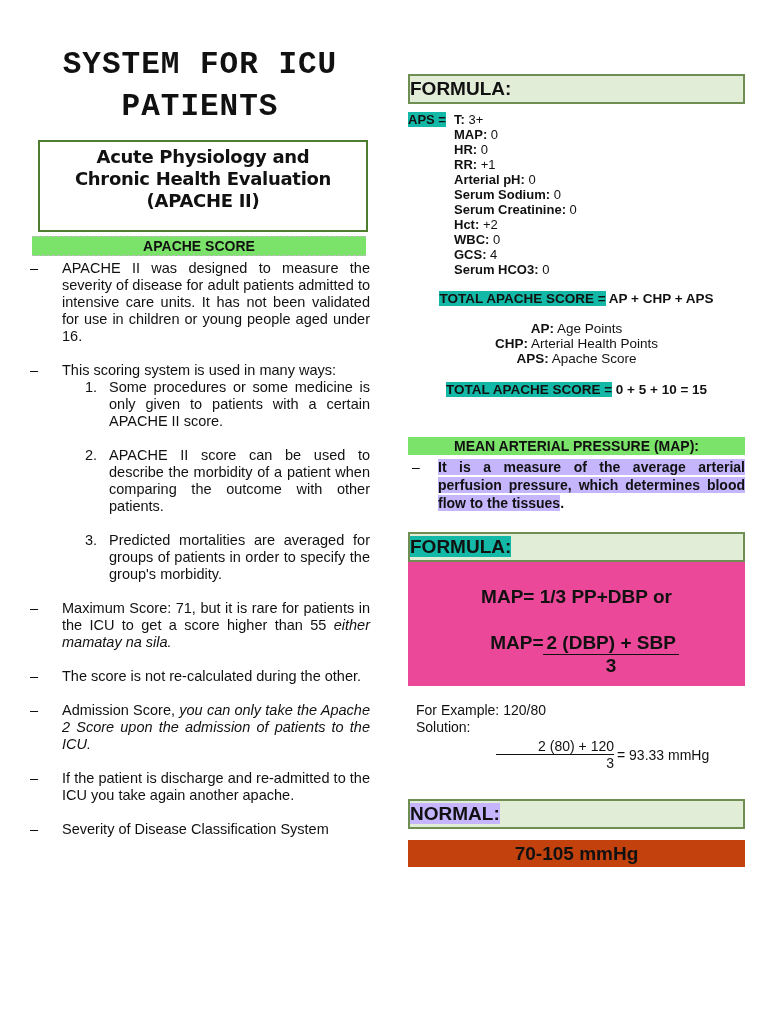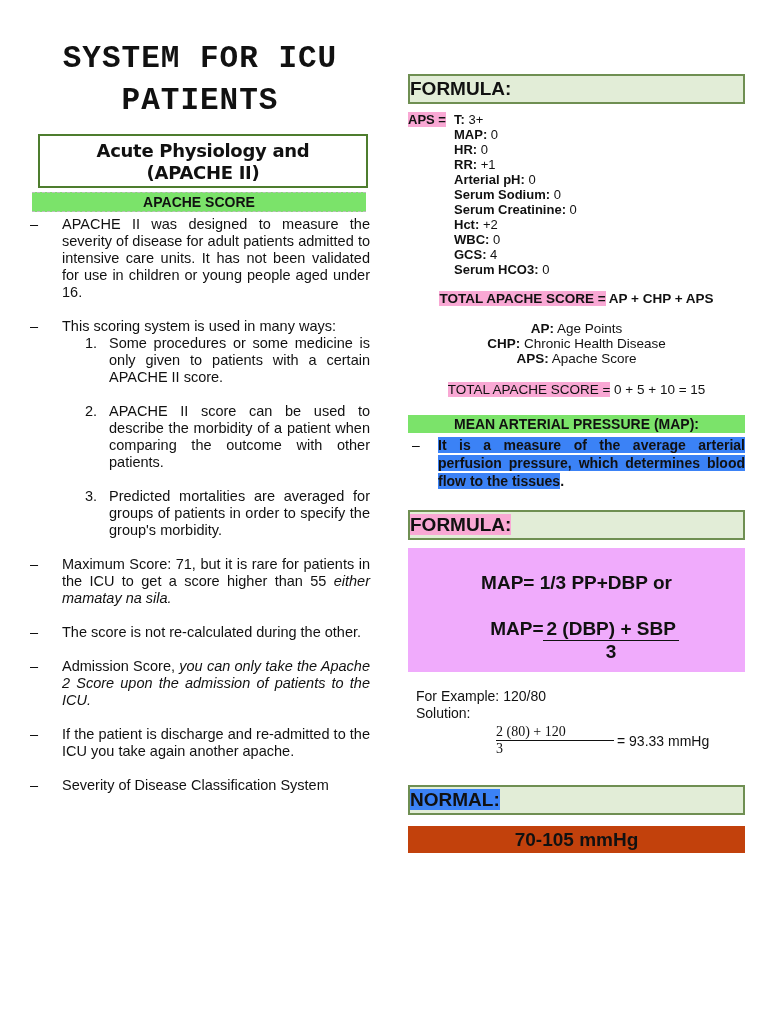--- a/index.html
+++ b/index.html
@@ -1,64 +1,65 @@
 <!DOCTYPE html>
 <html><head>
 <meta charset="utf-8">
 <style>
   html, body { margin:0; padding:0; background:#ffffff; }
   body { width:768px; height:1024px; position:relative; overflow:hidden; font-family:"Liberation Sans", sans-serif; color:#111; }
   .col-left { position:absolute; left:30px; top:38px; width:340px; }
   .col-right { position:absolute; left:408px; top:74px; width:337px; }
-  .main-title { font-family:"Liberation Mono", monospace; font-weight:bold; font-size:31px; text-align:center; line-height:42px; letter-spacing:1px; margin:0; }
-  .apache-box { margin:12px 0 0 8px; width:326px; border:2px solid #4e7d2e; text-align:center; padding:4px 0 2px; }
+  .main-title { font-family:"Liberation Mono", monospace; font-weight:bold; font-size:31px; text-align:center; line-height:42px; letter-spacing:1px; margin:6px; }
+  .apache-box { margin:12px 0 0 8px; width:326px; border:2px solid #4e7d2e; text-align:center; padding:4px 0 18px; }
   .apache-box div { font-family:"DejaVu Sans", sans-serif; font-weight:bold; font-size:18px; line-height:22px; letter-spacing:-0.3px; }
   .green-bar { background:#7be36a; text-align:center; font-weight:bold; font-size:14px; height:18px; line-height:18px; margin:4px 0 4px 2px; width:334px; border-top:1px dashed #bbb; border-bottom:1px dashed #bbb; }
   ul.dash { list-style:none; margin:0; padding:0; }
   ul.dash > li { position:relative; padding-left:32px; font-size:14.5px; line-height:17px; text-align:justify; margin-bottom:17px; }
   ul.dash > li::before { content:"–"; position:absolute; left:0; top:0; }
   ol.num { margin:0; padding:0; list-style:none; }
   ol.num li { position:relative; padding-left:47px; margin-bottom:17px; text-align:justify; }
   ol.num li .n { position:absolute; left:23px; }
   ol.num li:last-child { margin-bottom:0; }
   .formula-hdr { border:2px solid #6f8f52; background:#e2edd7; font-weight:bold; font-size:19px; height:26px; line-height:26px; }
-  .hl-green { background:#f9a8d4; }
-  .hl-yellow { background:#3b82f6; }
+  .hl-green { background:#14b8a6; }
+  .hl-yellow { background:#c4b5fd; }
   .aps-block { margin-top:8px; font-size:13px; line-height:15px; }
   .aps-row { display:flex; }
   .aps-label { width:46px; font-weight:bold; }
   .aps-items div b { font-weight:bold; }
   .line { font-size:13.5px; line-height:15px;text-align:center; }
   .map-bar { background:#7be36a; text-align:center; font-weight:bold; font-size:14px; height:18px; line-height:18px; margin-top:0; }
   .map-li { position:relative; padding-left:30px; font-weight:bold; font-size:14px; line-height:18px; text-align:justify; margin-top:3px; }
   .map-li::before { content:"–"; position:absolute; left:4px; font-weight:normal; }
-  .formula-box { background:#f0abfc; margin-top:8px; height:124px; position:relative; text-align:center; font-weight:bold; font-size:19px; }
+  .formula-box { background:#ec4899; height:124px; position:relative; text-align:center; font-weight:bold; font-size:19px; }
   .formula-box .l1 { position:absolute; top:24px; left:0; right:0; }
   .formula-box .l2 { position:absolute; top:70px; left:0; right:0;padding-left:16px; }
   .frac2 { display:inline-block; vertical-align:top; }
   .frac2 .num { border-bottom:1.5px solid #111; padding:0 3px; }
   .example { font-size:14px; line-height:17px; margin-top:16px; margin-left:8px; }
   .ex-calc { display:flex; align-items:center; margin-left:88px; font-size:14px; margin-top:2px; }
-  .ex-frac { text-align:left; width:118px;font-family:Liberation Serif, serif; }
+  .ex-frac { text-align:right; width:118px; }
   .ex-frac .num { border-bottom:1px solid #111; line-height:16px; }
   .ex-frac .den { line-height:16px; }
   .normal-hdr { margin-top:28px; }
   .normal-val { background:#c2410c; text-align:center; font-weight:bold; font-size:19px; height:27px; line-height:27px; margin-top:11px; }
 </style>
 </head>
 <body>
 
 <div class="col-left">
   <h1 class="main-title">
     <div>SYSTEM FOR ICU</div>
     <div>PATIENTS</div>
   </h1>
 
   <div class="apache-box">
     <div>Acute Physiology and</div>
+    <div>Chronic Health Evaluation</div>
     <div>(APACHE II)</div>
   </div>
 
   <div class="green-bar">APACHE SCORE</div>
 
   <ul class="dash">
     <li><span>APACHE II was designed to measure the severity of disease for adult patients admitted to intensive care units. It has not been validated for use in children or young people aged under 16.</span></li>
     <li>
       <span>This scoring system is used in many ways:</span>
       <ol class="num">
@@ -94,27 +95,27 @@
         <div><b>GCS:</b><span> 4</span></div>
         <div><b>Serum HCO3:</b><span> 0</span></div>
       </div>
     </div>
   </div>
 
   <div class="line" style="margin-top:14px;font-weight:bold;"><span class="hl-green">TOTAL APACHE SCORE =</span><span> AP + CHP + APS</span></div>
 
   <div style="margin-top:15px;">
     <div class="line"><b>AP:</b><span> Age Points</span></div>
-    <div class="line"><b>CHP:</b><span> Chronic Health Disease</span></div>
+    <div class="line"><b>CHP:</b><span> Arterial Health Points</span></div>
     <div class="line"><b>APS:</b><span> Apache Score</span></div>
   </div>
 
-  <div class="line" style="margin-top:16px;font-weight:normal;"><span class="hl-green">TOTAL APACHE SCORE =</span><span> 0 + 5 + 10 = 15</span></div>
+  <div class="line" style="margin-top:16px;font-weight:bold;"><span class="hl-green">TOTAL APACHE SCORE =</span><span> 0 + 5 + 10 = 15</span></div>
 
-  <div class="map-bar" style="margin-top:18px;">MEAN ARTERIAL PRESSURE (MAP):</div>
+  <div class="map-bar" style="margin-top:40px;">MEAN ARTERIAL PRESSURE (MAP):</div>
   <div class="map-li"><span class="hl-yellow">It is a measure of the average arterial perfusion pressure, which determines blood flow to the tissues</span><span>.</span></div>
 
   <div class="formula-hdr" style="margin-top:20px;"><span class="hl-green">FORMULA:</span></div>
 
   <div class="formula-box">
     <div class="l1">MAP= 1/3 PP+DBP or</div>
     <div class="l2">
       <span style="vertical-align:top;">MAP=</span><span class="frac2"><div class="num">2 (DBP) + SBP</div><div>3</div></span>
     </div>
   </div>

